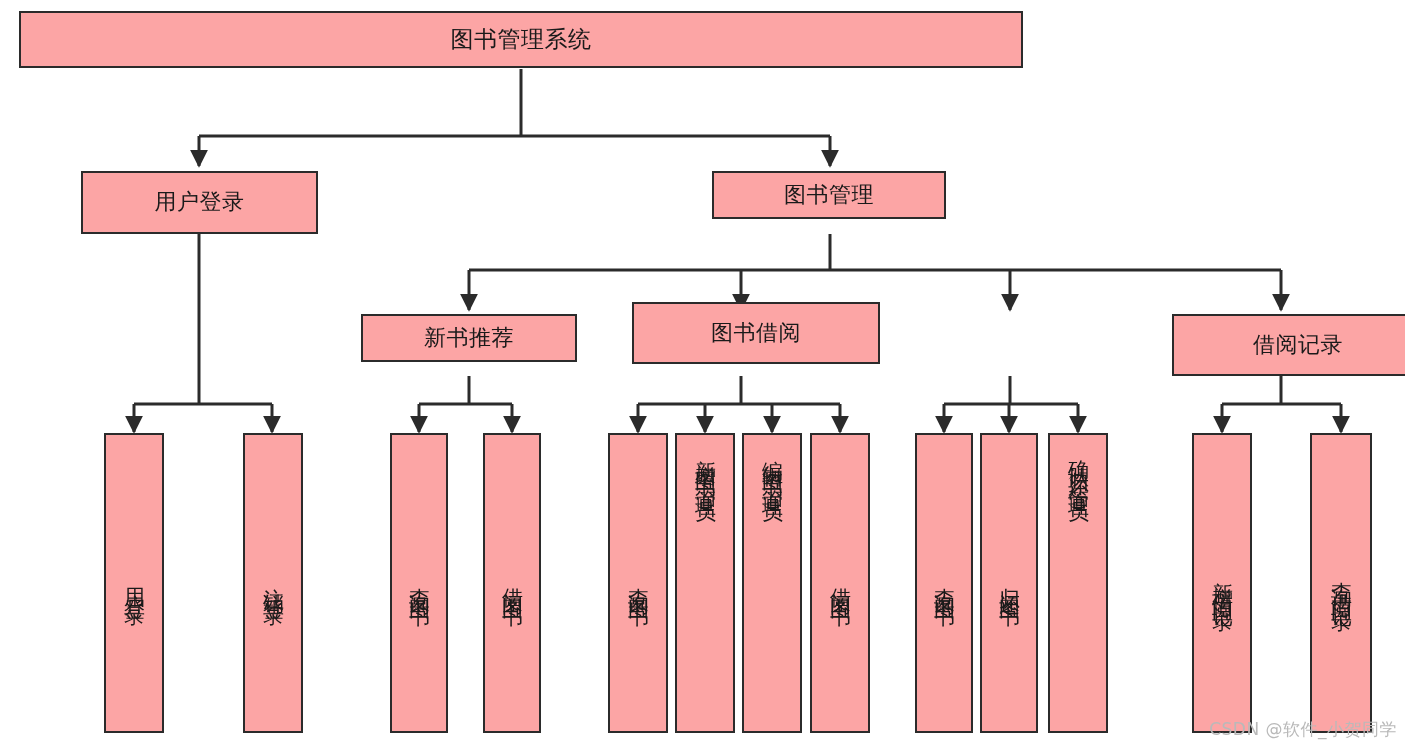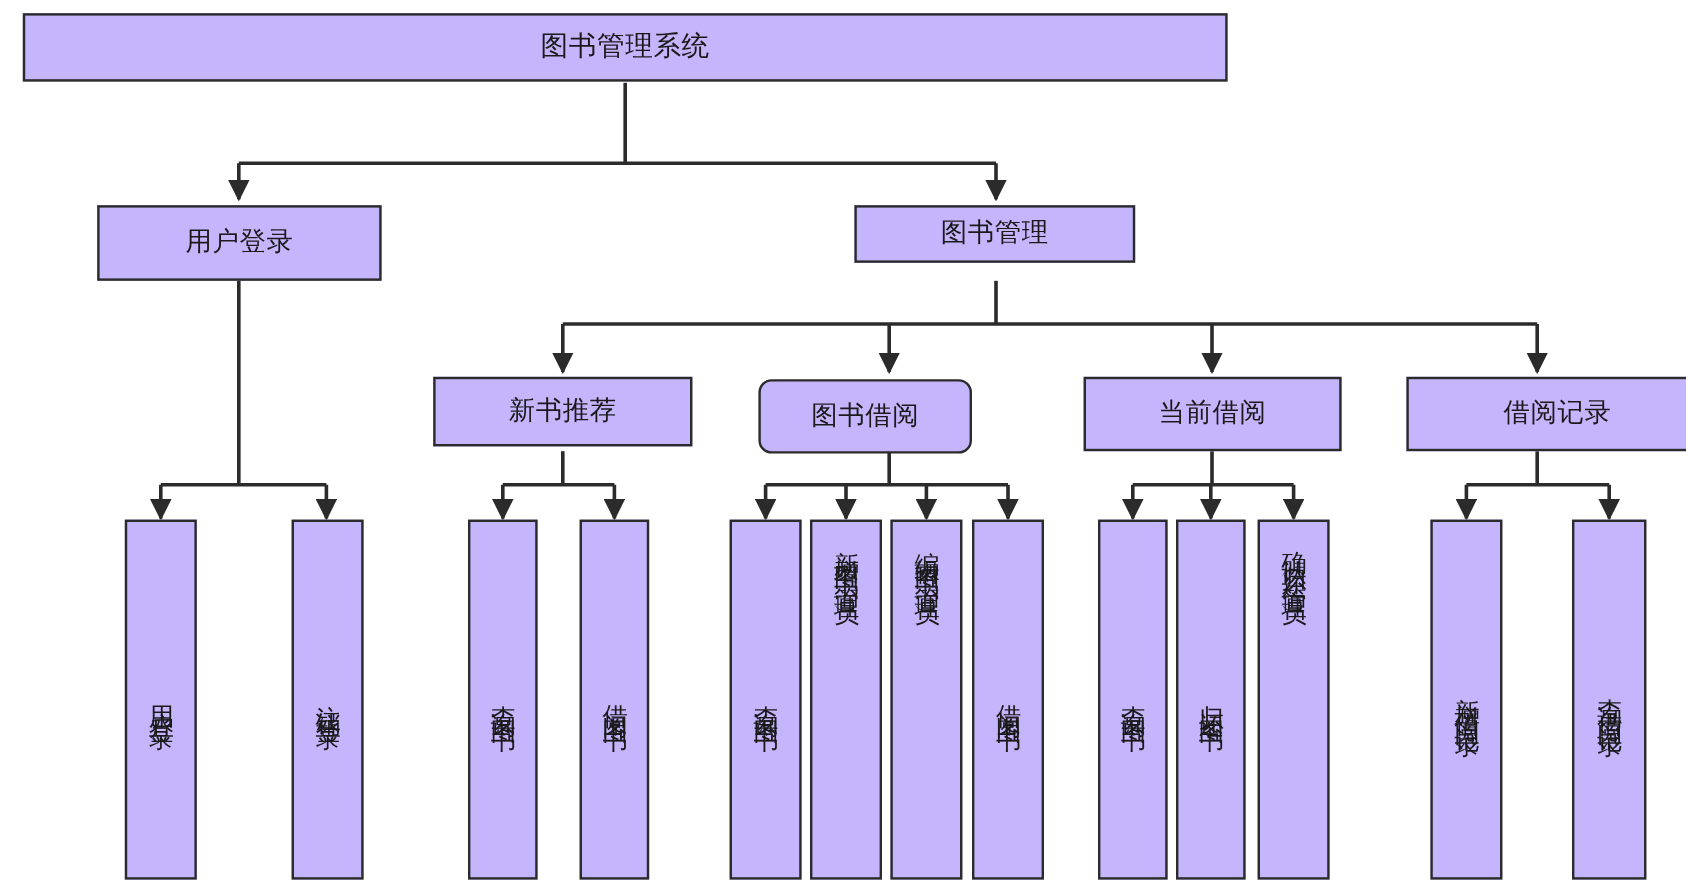--- a/index.html
+++ b/index.html
@@ -22,21 +22,21 @@
     position: absolute;
     left: 0;
     top: 0;
     width: 1405px;
     height: 747px;
     pointer-events: none;
   }
   .node {
     position: absolute;
     box-sizing: border-box;
-    background: #c4b5fd;
+    background: #fca5a5;
     border: 2.5px solid #2b2b2b;
     display: flex;
     align-items: center;
     justify-content: center;
     color: #1a1a1a;
   }
   .node .label {
     display: block;
     line-height: 1.12;
     letter-spacing: 0.5px;
@@ -139,28 +139,25 @@
     <span class="label">图书管理系统</span>
   </div>
 
   <div class="node h" style="left:81px; top:171px; width:237px; height:63px;">
     <span class="label">用户登录</span>
   </div>
   <div class="node h" style="left:712px; top:171px; width:234px; height:48px;">
     <span class="label">图书管理</span>
   </div>
 
-  <div class="node h" style="left:361px; top:314px; width:216px; height:58px;">
+  <div class="node h" style="left:361px; top:314px; width:216px; height:48px;">
     <span class="label">新书推荐</span>
   </div>
-  <div class="node h" style="left:632px; top:316px; width:178px; height:62px;border-radius:11px;">
+  <div class="node h" style="left:632px; top:302px; width:248px; height:62px;">
     <span class="label">图书借阅</span>
-  </div>
-  <div class="node h" style="left:903px; top:314px; width:215px; height:62px;">
-    <span class="label">当前借阅</span>
   </div>
   <div class="node h" style="left:1172px; top:314px; width:252px; height:62px;">
     <span class="label">借阅记录</span>
   </div>
 
   <div class="node v" style="left:104px; top:433px; width:60px; height:300px;">
     <span class="label">用户登录</span>
   </div>
   <div class="node v" style="left:243px; top:433px; width:60px; height:300px;">
     <span class="label">注销登录</span>
@@ -196,14 +193,15 @@
     <span class="label">确认归还（管理员）</span>
   </div>
 
   <div class="node v" style="left:1192px; top:433px; width:60px; height:300px;">
     <span class="label">新增借阅记录</span>
   </div>
   <div class="node v" style="left:1310px; top:433px; width:62px; height:300px;">
     <span class="label">查询借阅记录</span>
   </div>
 
+  <div id="watermark">CSDN @软件_小贺同学</div>
 
 </div>
 
 </body></html>

